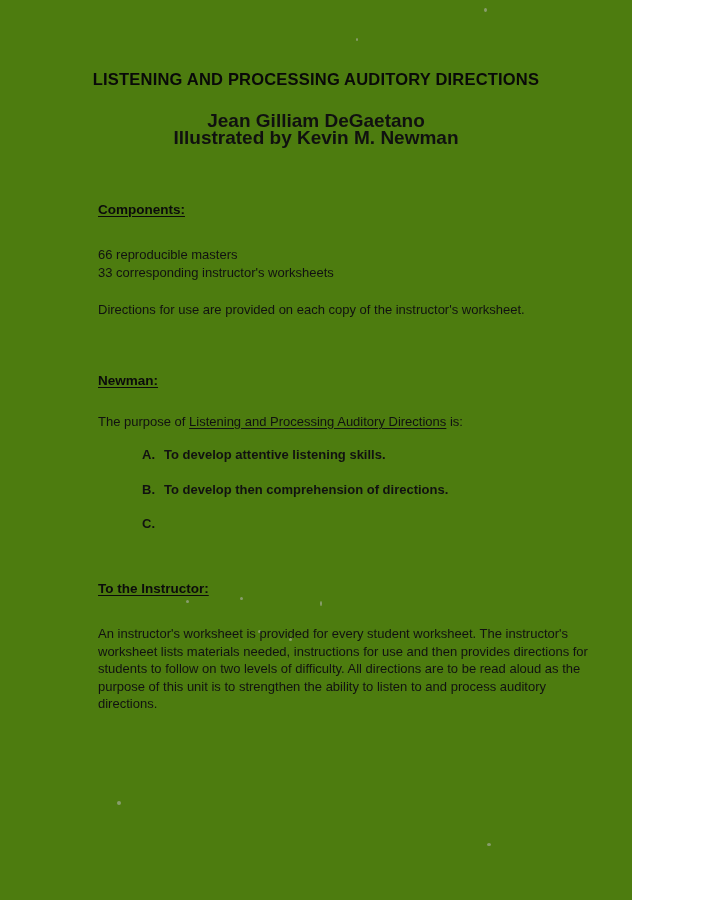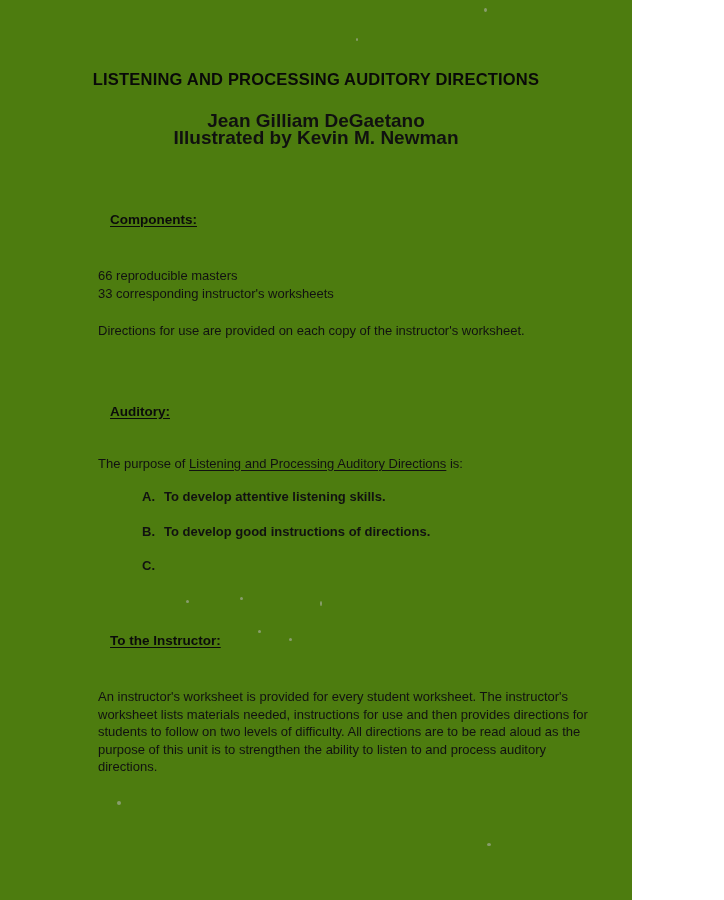--- a/index.html
+++ b/index.html
@@ -58,21 +58,21 @@
     left: 98px;
     top: 200px;
     width: 510px;
   }
 
   .section { margin: 0; }
 
   h2.heading {
     font-size: 13.5px;
     font-weight: bold;
-    margin: 12px;
+    margin: 0;
     padding: 0;
     display: inline-block;
     text-decoration: underline;
     text-underline-offset: 2px;
     color: #0b0b0b;
   }
 
   p.para {
     font-size: 13px;
     font-weight: normal;
@@ -151,36 +151,36 @@
       </div>
 
       <div class="spacer-20"></div>
 
       <p class="para">Directions for use are provided on each copy of the instructor's worksheet.</p>
     </section>
 
     <div class="spacer-52"></div>
 
     <section class="section">
-      <h2 class="heading">Auditory:</h2>
+      <h2 class="heading">Newman:</h2>
 
       <div class="spacer-24"></div>
 
       <p class="para"><span>The purpose of </span><span class="u-inline">Listening and Processing Auditory Directions</span><span> is:</span></p>
 
       <div class="spacer-16"></div>
 
       <ol class="letters">
         <li>
           <span class="marker">A.</span>
           <span>To develop attentive listening skills.</span>
         </li>
         <li>
           <span class="marker">B.</span>
-          <span>To develop good instructions of directions.</span>
+          <span>To develop then comprehension of directions.</span>
         </li>
         <li>
           <span class="marker">C.</span>
         </li>
       </ol>
 
       <div class="spacer-20"></div>
 
     </section>
 

